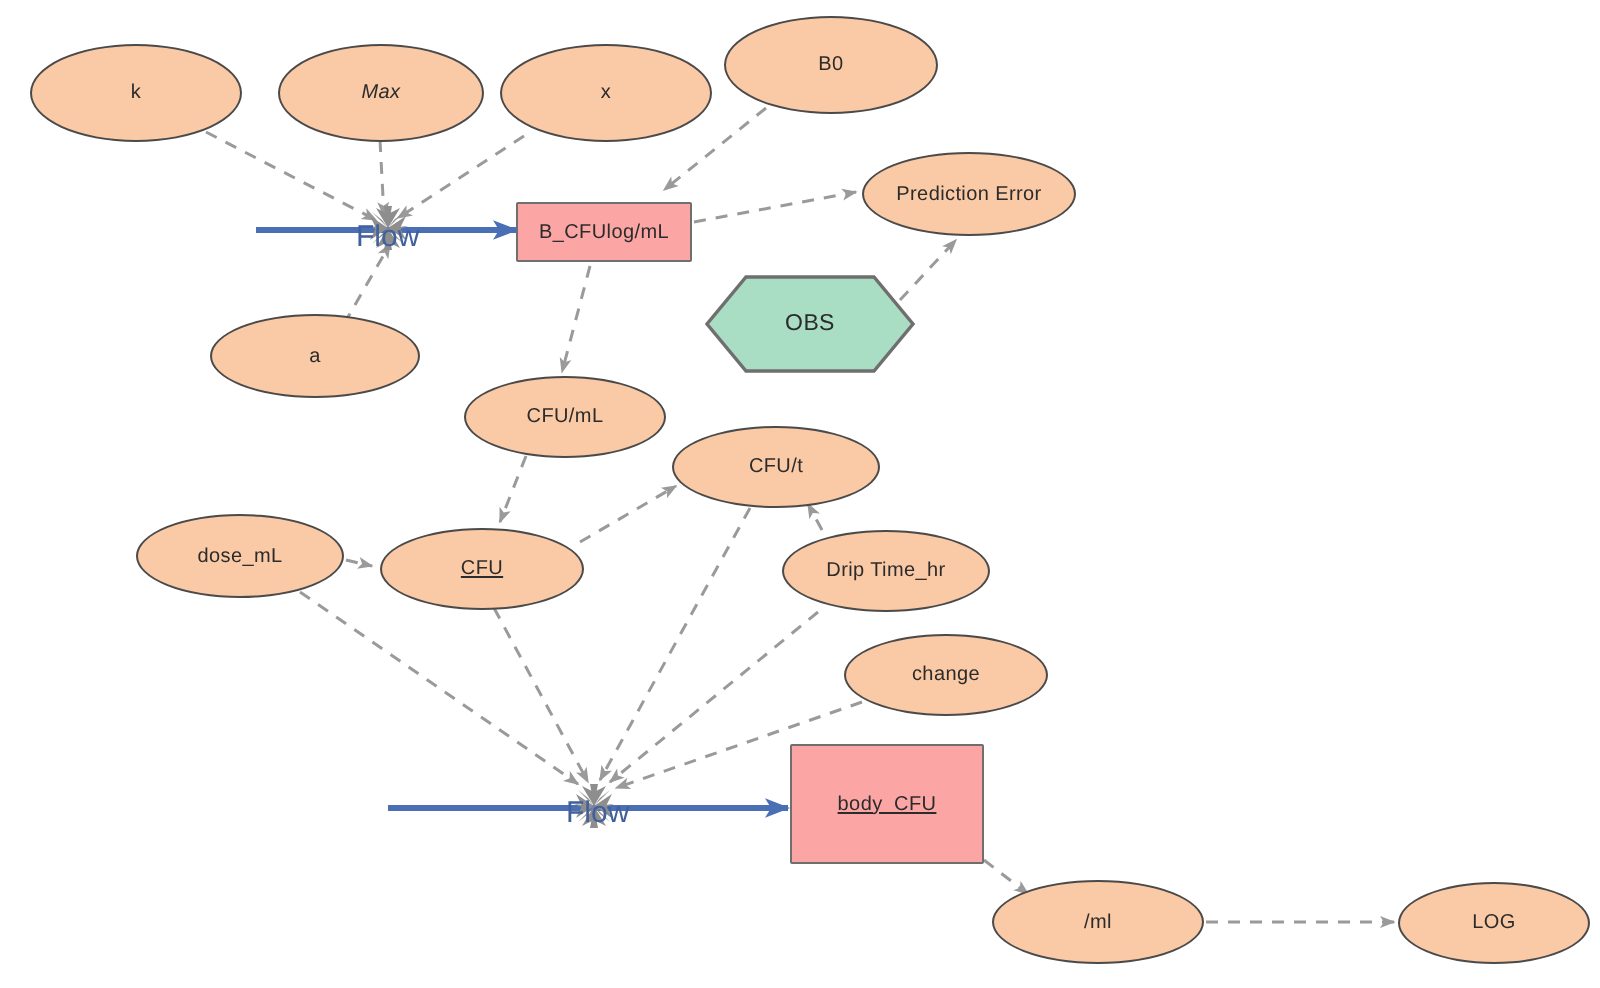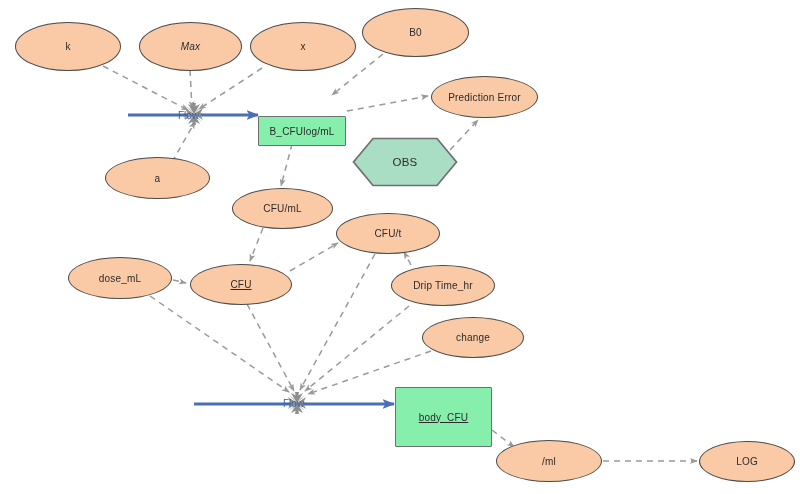--- a/index.html
+++ b/index.html
@@ -38,45 +38,44 @@
     letter-spacing: 0.2px;
     line-height: 1.1;
     z-index: 5;
   }
   .node.aux {
     border-radius: 50%;
     background: #fac9a5;
     border: 1.6px solid #4a4a4a;
   }
   .node.stock {
-    background: #86efac;
+    background: #fca5a5;
     border: 1.7px solid #6f6f6f;
     border-radius: 1px;
-    margin-top: 15px;
   }
   .hexwrap {
     position: absolute;
     z-index: 5;
   }
   .hexwrap svg { display: block; }
   .hexwrap .hexlabel {
     position: absolute;
     left: 0; top: 0;
     width: 100%; height: 100%;
     display: flex;
     align-items: center;
     justify-content: center;
     font-size: 11.5px;
     color: #2b2b2b;
     letter-spacing: 0.2px;
   }
   .flow-label {
     position: absolute;
     color: #41619c;
-    font-size: 10px;
+    font-size: 15px;
     z-index: 7;
     white-space: nowrap;
   }
   .valve {
     position: absolute;
     z-index: 6;
   }
   .valve svg { display: block; }
 </style>
 </head>

